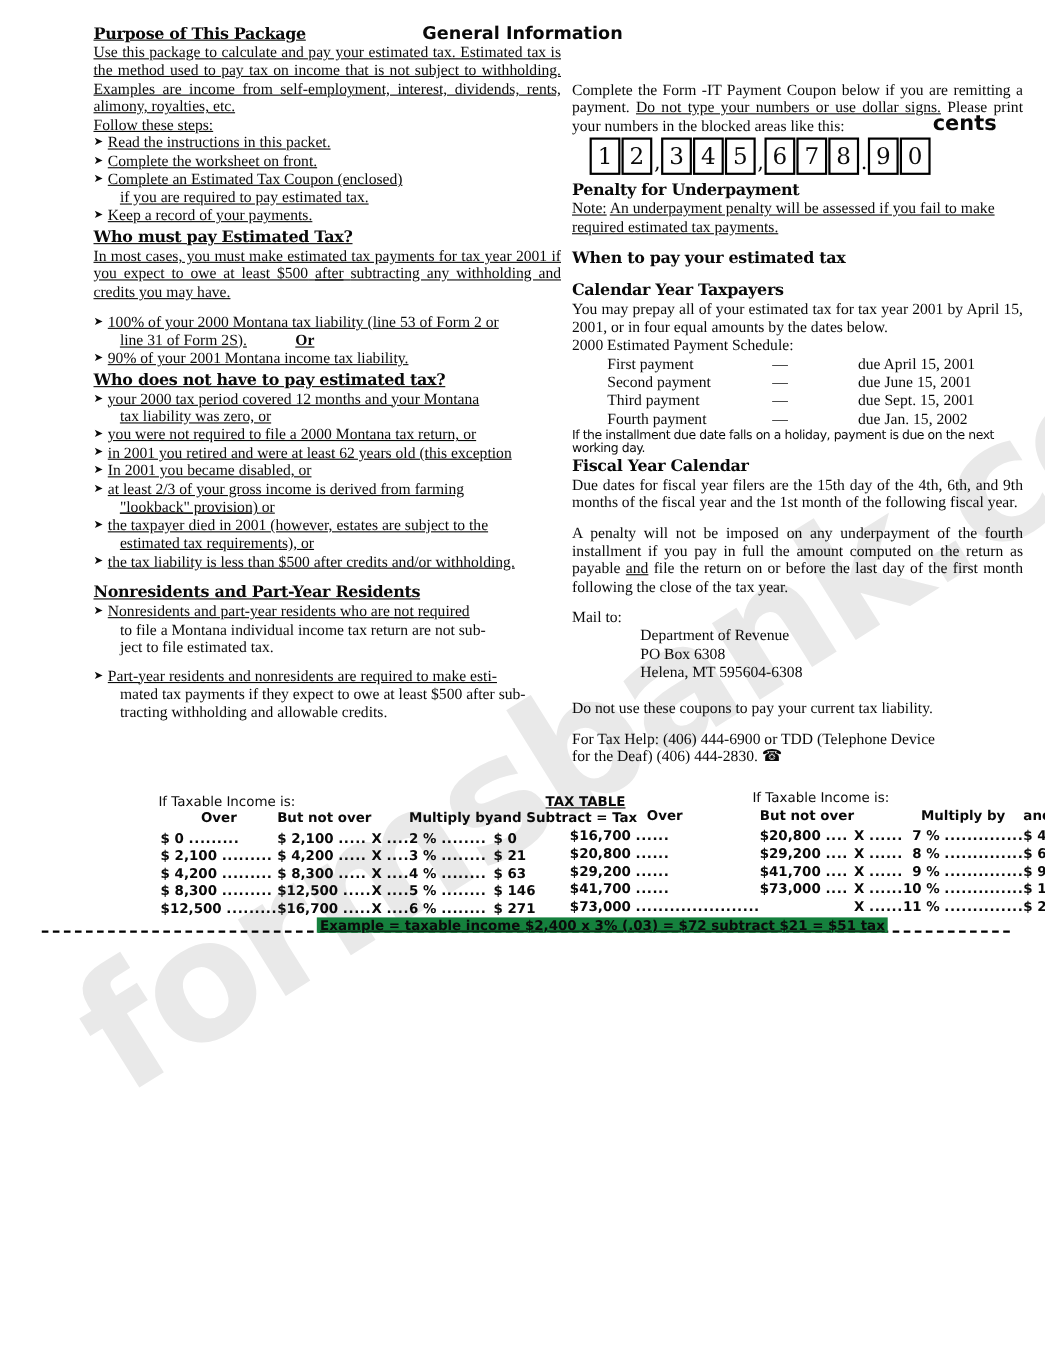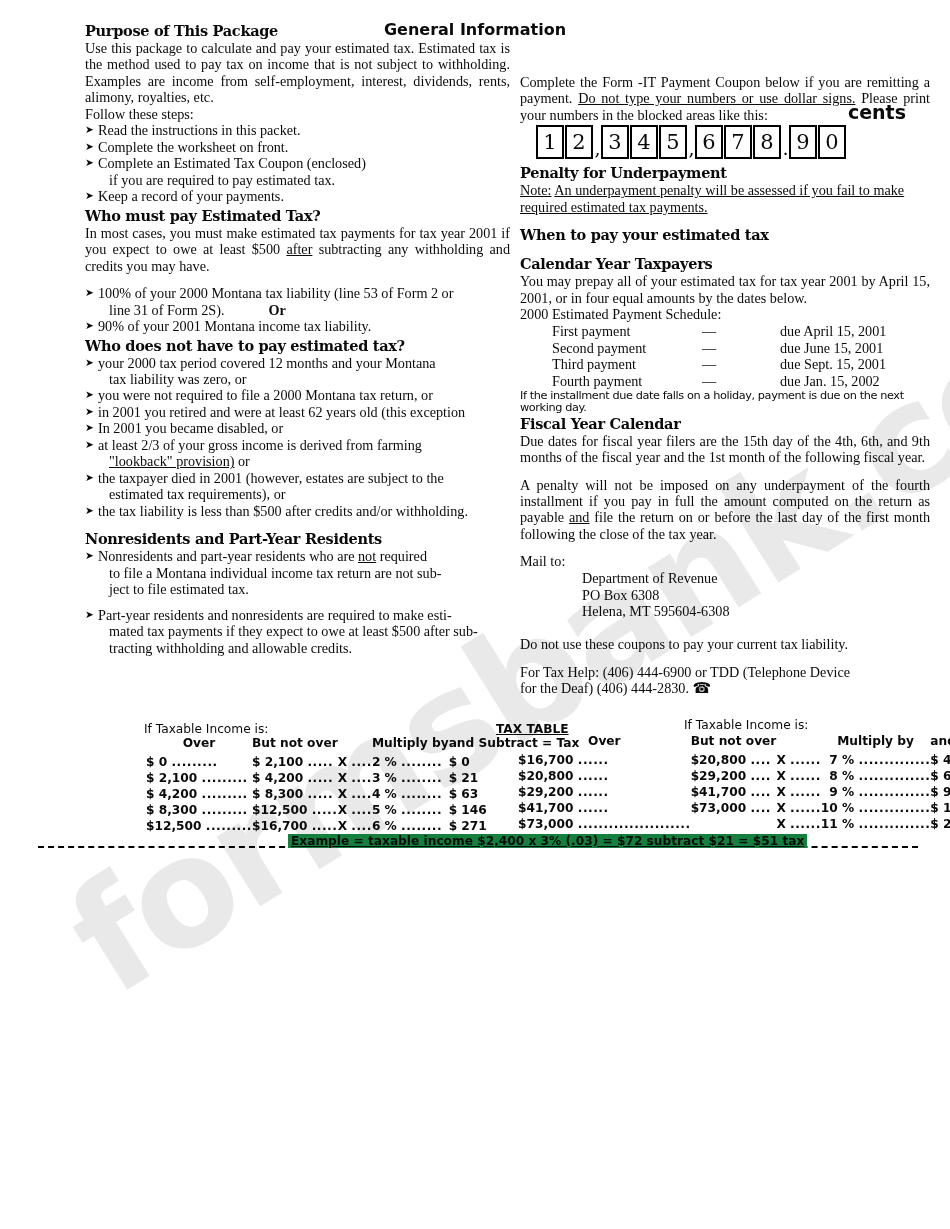--- a/index.html
+++ b/index.html
@@ -33,21 +33,21 @@
     color: #e9e9e9;
     transform: rotate(-32deg);
     transform-origin: left top;
     white-space: nowrap;
   }
 
   
   #page { position: relative; z-index: 2; width: 950px; height: 1229px; }
 
   .col { position: absolute; top: 0; }
-  .col-left  { left: 85px;  width: 425px; }
+  .col-left  { left: 85px;  width: 425px; text-decoration: underline; }
   .col-right { left: 520px; width: 410px; }
 
   h2.sec {
     font-family: "DejaVu Serif", serif;
     font-weight: bold;
     font-size: 14.5px;
     margin: 0 0 1px 0;
     letter-spacing: -0.3px;
   }
   .center-title {

